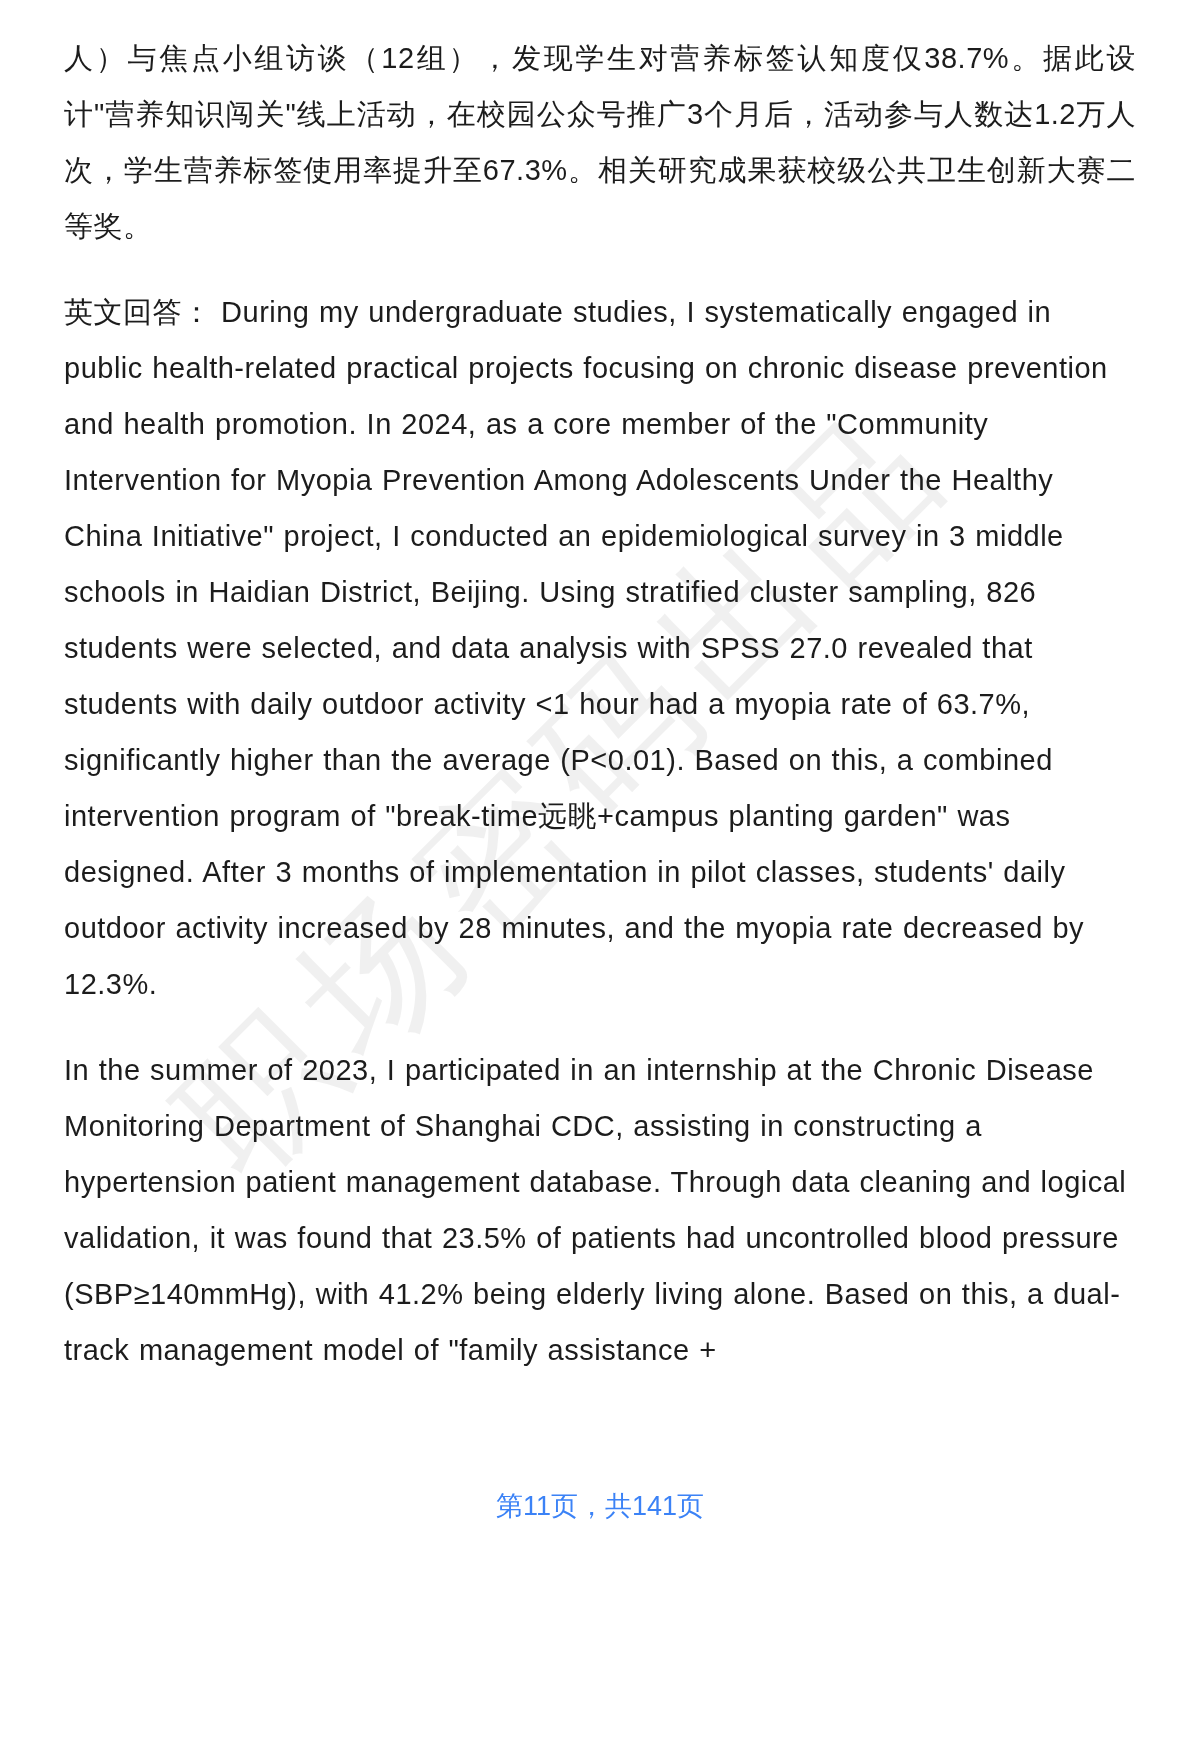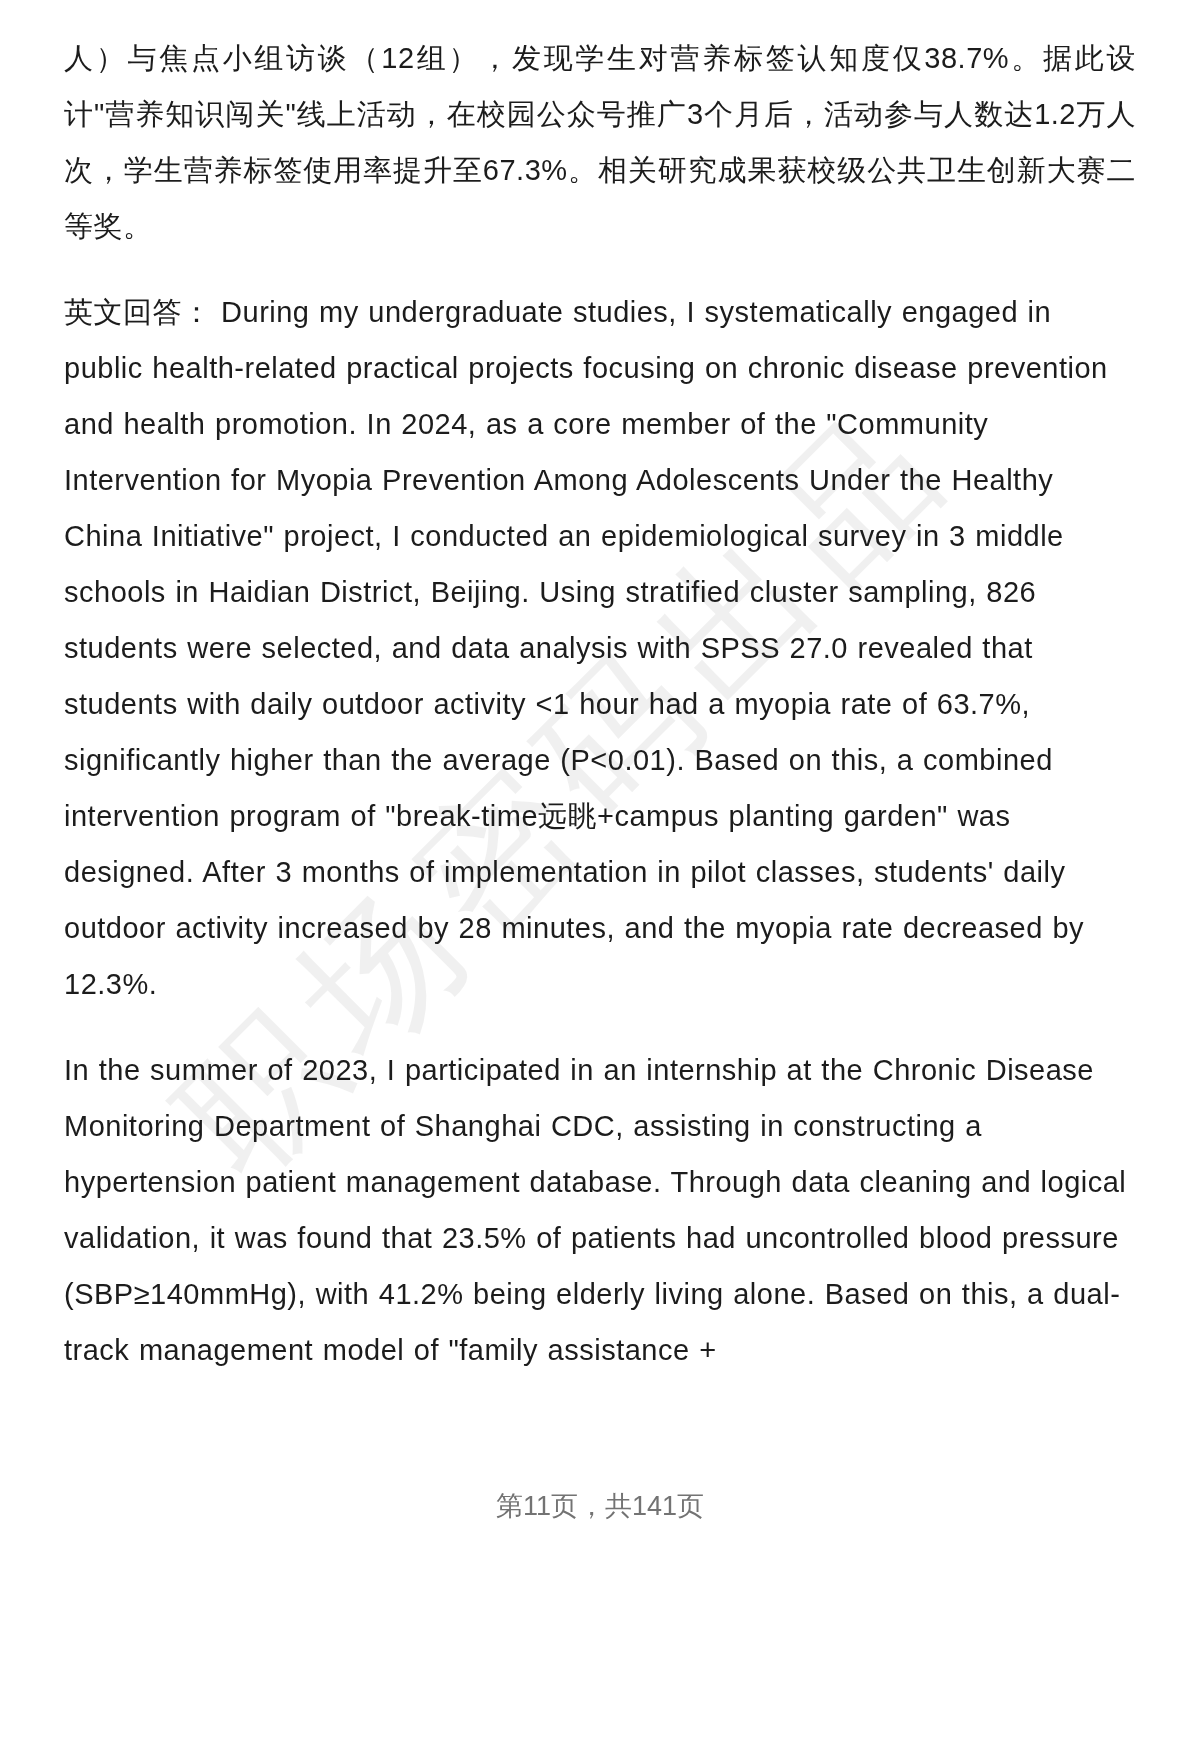--- a/index.html
+++ b/index.html
@@ -53,21 +53,21 @@
     position: relative;
     z-index: 2;
   }
   .page-footer {
     position: absolute;
     left: 0;
     top: 1488px;
     width: 100%;
     text-align: center;
     font-size: 27px;
-    color: #737373;
+    color: #3b82f6;
     z-index: 2;
   }
 </style>
 </head>
 <body>
 
 <div class="doc-page">
 
   <div class="watermark">职场密码出品</div>
 

